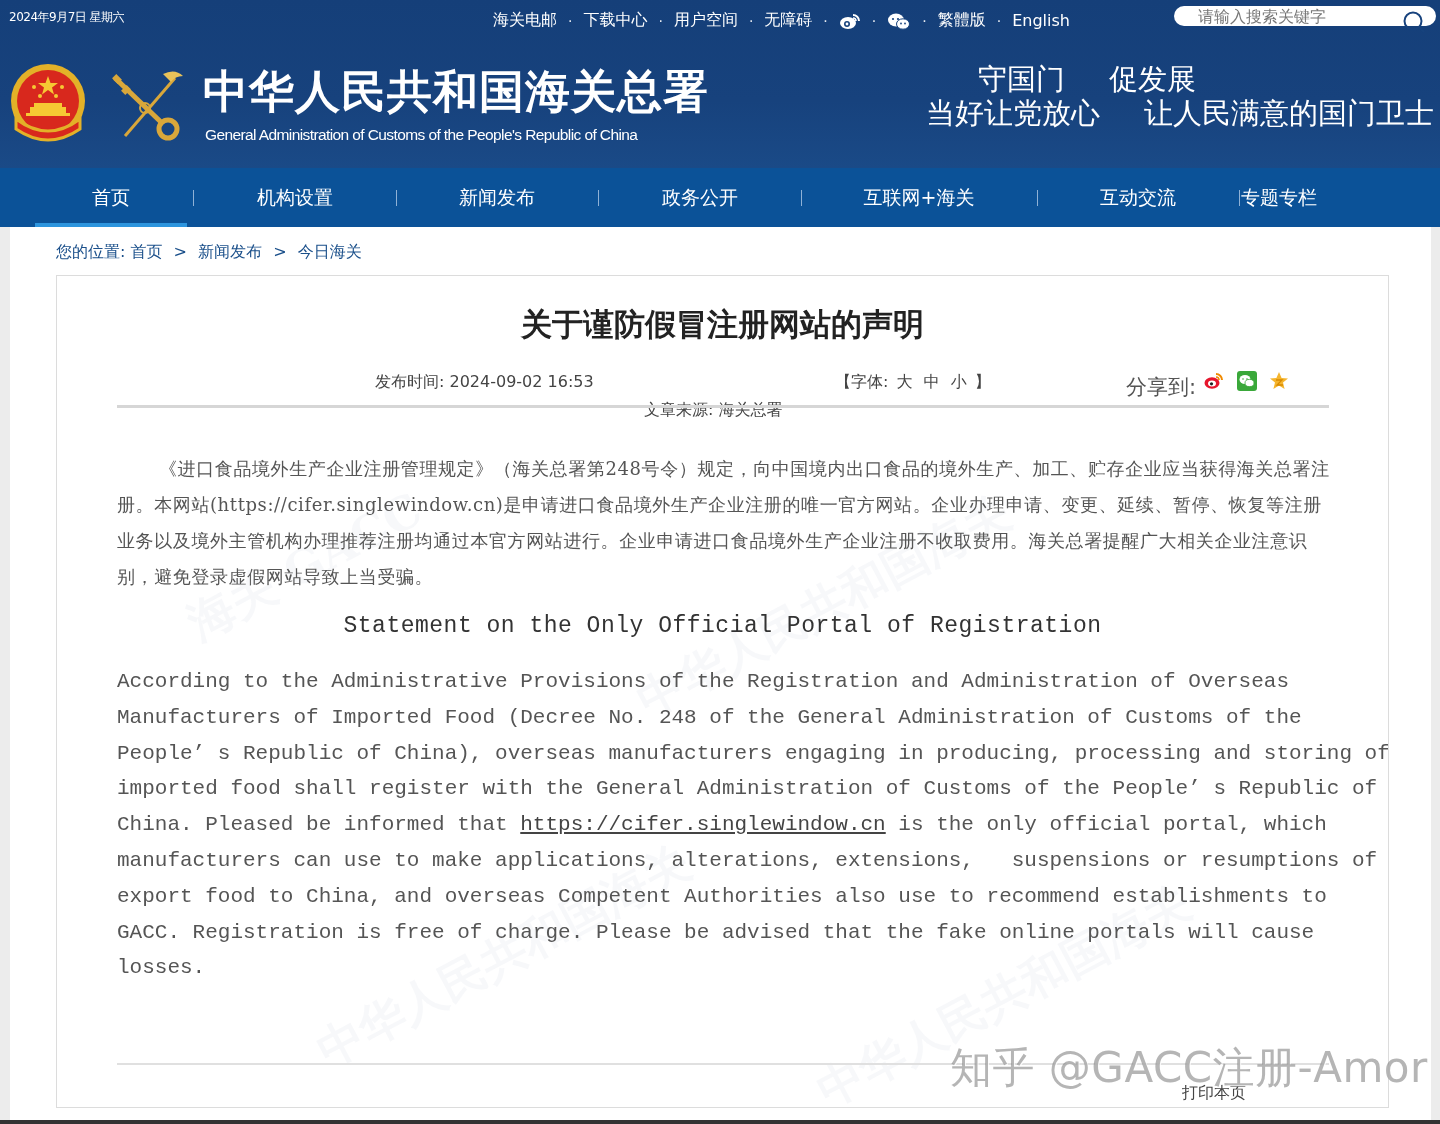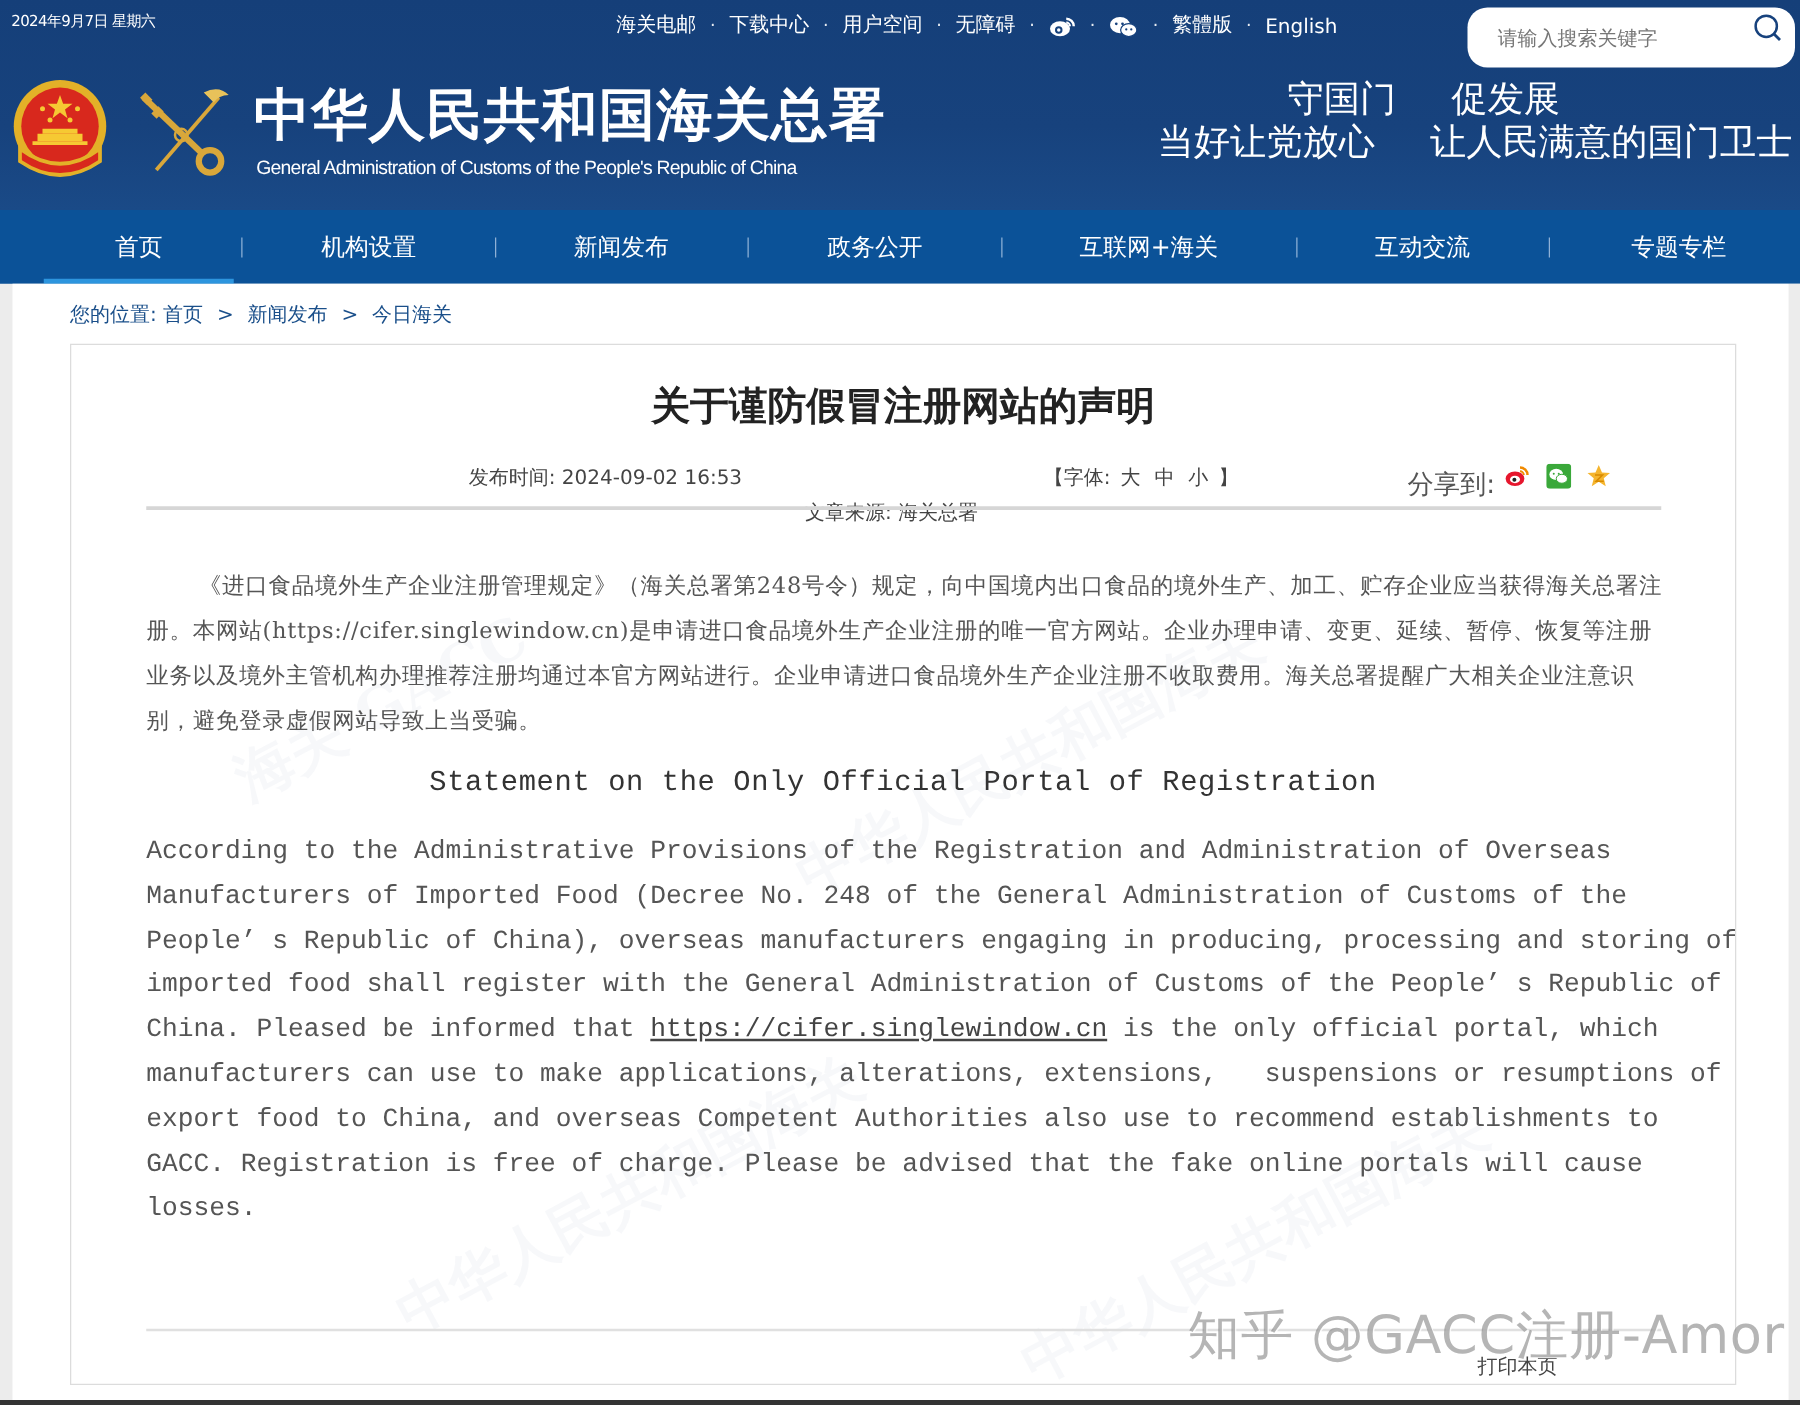--- a/index.html
+++ b/index.html
@@ -7,35 +7,35 @@
     body { font-family: "DejaVu Sans", "Liberation Sans", sans-serif; position: relative; }
 
     
     .header { position: absolute; left: 0; top: 0; width: 1440px; height: 168px;
       background: linear-gradient(180deg, #153f79 0%, #17427d 60%, #1a4a87 100%); color: #fff; }
     .topbar-date { position: absolute; left: 9px; top: 9px; font-size: 12px; color: #fff; letter-spacing: -0.5px; }
     .toplinks { position: absolute; left: 493px; top: 10px; display: flex; align-items: center; font-size: 16px; color: #fff; }
     .toplinks .lnk { cursor: pointer; white-space: nowrap; }
     .toplinks .dot { margin: 0 11px; font-size: 14px; opacity: .9; }
     .toplinks svg { display: block; }
-    .search-box { position: absolute; left: 1174px; top: 6px; width: 262px; height: 48px; background: #fff; border-radius: 16px;
+    .search-box { position: absolute; left: 1174px; top: 6px; width: 262px; height: 20px; background: #fff; border-radius: 16px;
       display: flex; align-items: center; padding-left: 24px; }
     .search-box input { border: none; outline: none; font-size: 16px; width: 190px; color: #333; background: transparent;
       font-family: "DejaVu Sans", sans-serif; }
     .search-box input::placeholder { color: #777; }
     .search-btn { position: absolute; right: 10px; top: 4px; width: 24px; height: 24px; cursor: pointer; }
 
     .emblem { position: absolute; left: 8px; top: 63px; width: 80px; height: 84px; }
     .key-logo { position: absolute; left: 105px; top: 66px; width: 80px; height: 80px; }
     .site-title-cn { position: absolute; left: 203px; top: 62px; font-family: "DejaVu Serif", "Liberation Serif", serif;
       font-size: 45px; font-weight: bold; color: #fff; letter-spacing: 1px; white-space: nowrap; }
     .site-title-en { position: absolute; left: 205px; top: 126px; font-family: "Liberation Sans", sans-serif; font-size: 15.5px;
       color: #fff; letter-spacing: -0.6px; white-space: nowrap; }
     .slogan { position: absolute; right: 6px; top: 62px; font-size: 29px; color: #fff; text-align: right; line-height: 34px; white-space: nowrap; }
-    .slogan .row1 { padding-right: 186px; }
+    .slogan .row1 { padding-right: 186px; text-align: center; }
     .slogan .row1 span + span, .slogan .row2 span + span { margin-left: 44px; }
 
     
     .nav { position: absolute; left: 0; top: 168px; width: 1440px; height: 59px; background: #0b5298; display: flex; align-items: center; }
     .nav-item { position: absolute; top: 0; height: 59px; display: flex; align-items: center; justify-content: center; color: #fff;
       font-size: 19px; cursor: pointer; white-space: nowrap; }
     .nav-item.active::after { content: ""; position: absolute; left: 0; right: 0; bottom: 0; height: 4px; background: #2d95de; }
     .nav-sep { position: absolute; top: 22px; width: 1px; height: 16px; background: #8fb1d6; }
 
     
@@ -164,21 +164,21 @@
   <div class="nav-item" style="left:220px;width:150px;">机构设置</div>
   <div class="nav-sep" style="left:396px;"></div>
   <div class="nav-item" style="left:422px;width:150px;">新闻发布</div>
   <div class="nav-sep" style="left:598px;"></div>
   <div class="nav-item" style="left:625px;width:150px;">政务公开</div>
   <div class="nav-sep" style="left:801px;"></div>
   <div class="nav-item" style="left:838px;width:162px;">互联网+海关</div>
   <div class="nav-sep" style="left:1037px;"></div>
   <div class="nav-item" style="left:1063px;width:150px;">互动交流</div>
   <div class="nav-sep" style="left:1239px;"></div>
-  <div class="nav-item" style="left:1268px;width:150px;">专题专栏</div>
+  <div class="nav-item" style="left:1204px;width:150px;">专题专栏</div>
 </div>
 
 <div class="page"></div>
 <div class="right-strip"></div>
 
 <div class="breadcrumb">
   <span class="lbl">您的位置:</span>
   <span>首页</span>
   <span class="sep">&gt;</span>
   <span>新闻发布</span>

